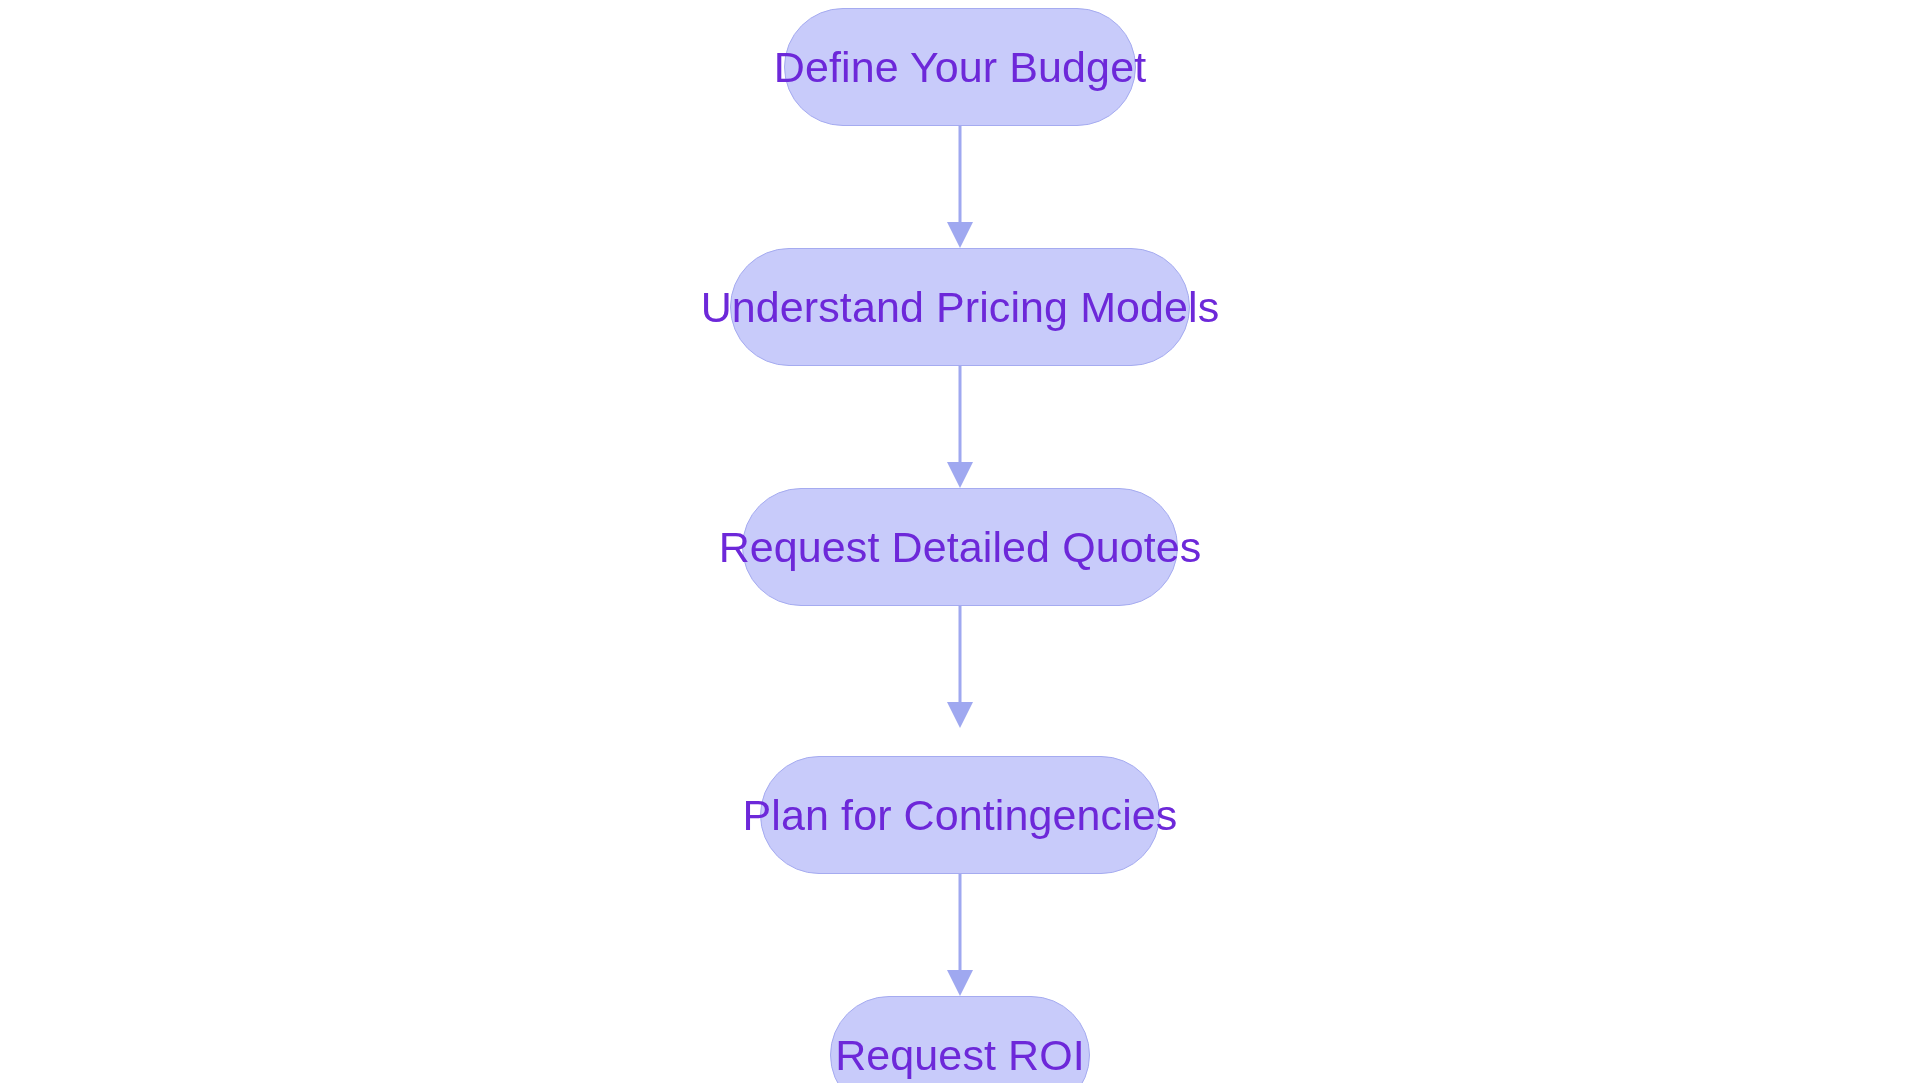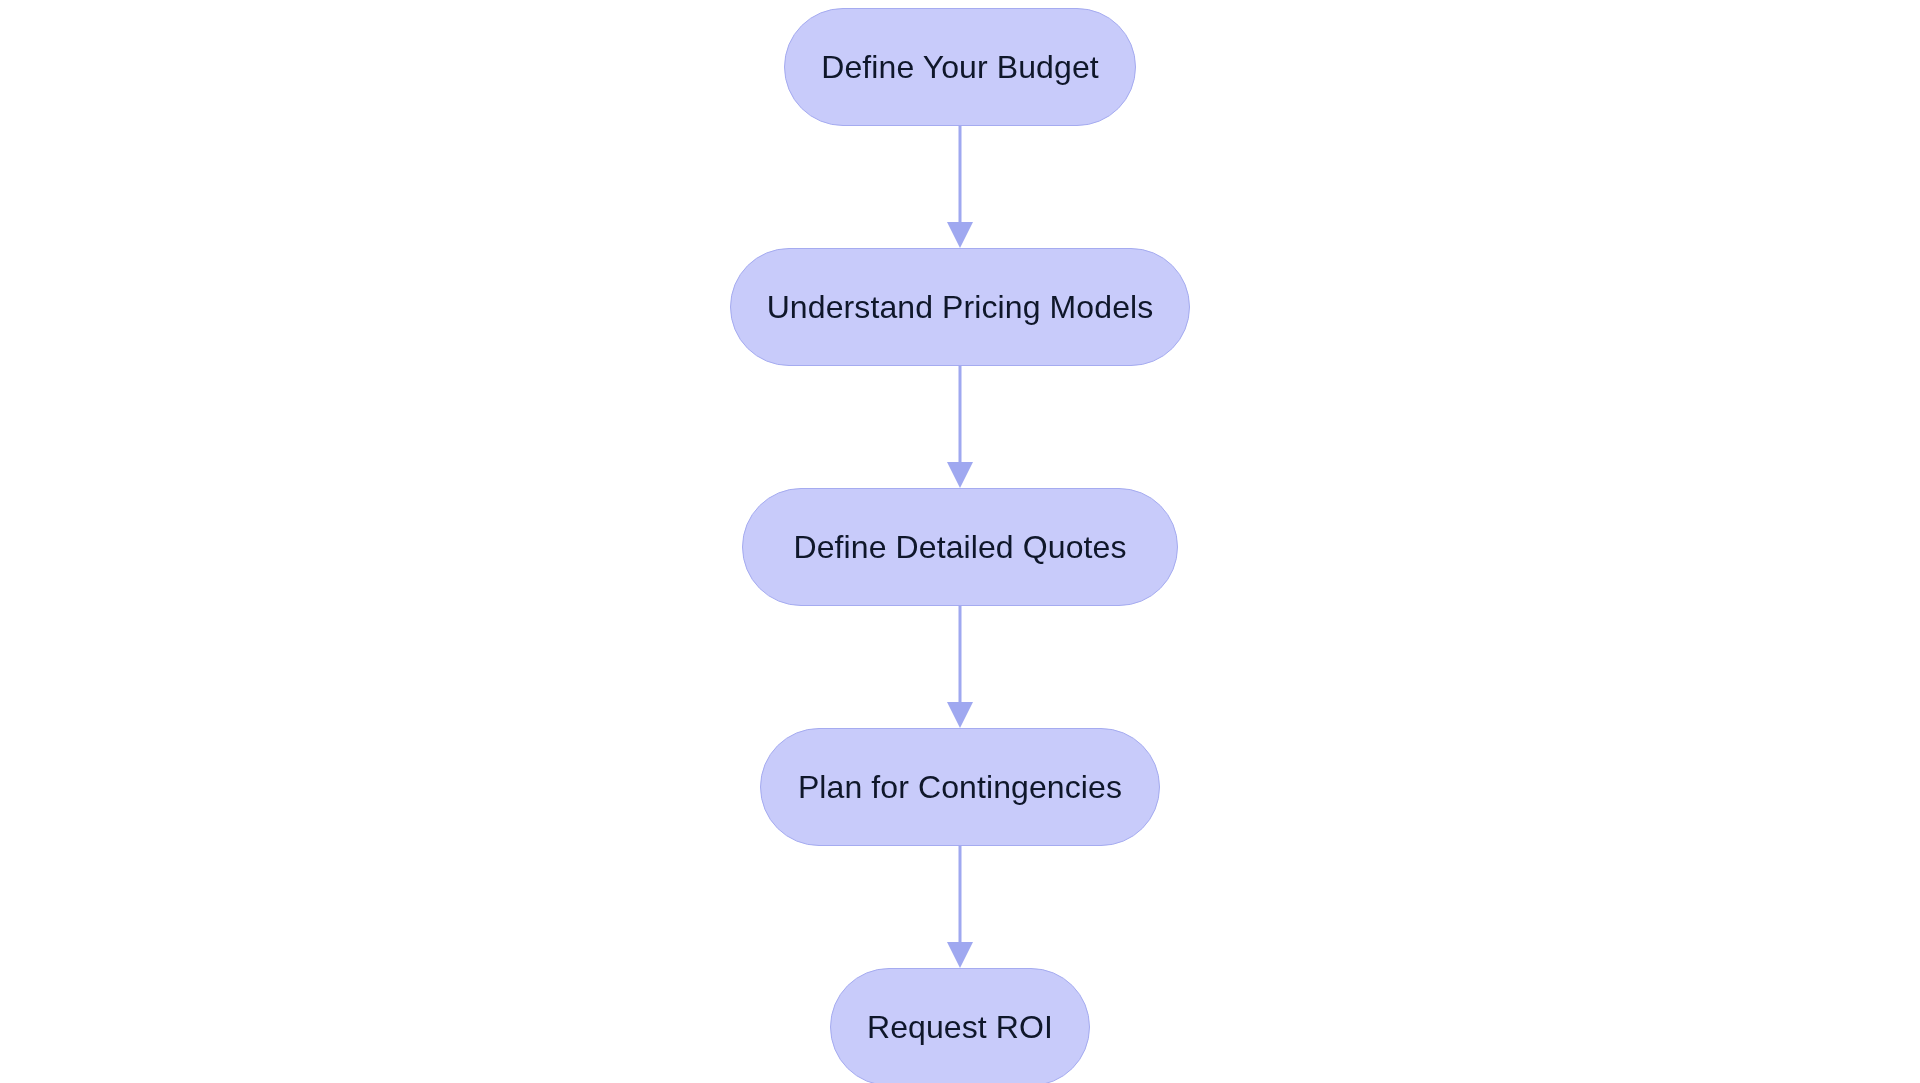--- a/index.html
+++ b/index.html
@@ -39,33 +39,33 @@
     display: flex;
     align-items: center;
     justify-content: center;
     background: #c8cbfa;
     border: 1px solid #a5abf0;
     border-radius: 59px;
     flex: 0 0 auto;
   }
 
   .node-label {
-    font-size: 32px;
+    font-size: 43px;
     line-height: 1;
-    color: #0f172a;
+    color: #6d28d9;
     white-space: nowrap;
     letter-spacing: 0.1px;
     font-weight: 400;
   }
 
   
   .node-w0 { width: 352px; }
   .node-w1 { width: 460px; }
   .node-w2 { width: 436px; }
-  .node-w3 { width: 400px; }
+  .node-w3 { width: 400px; margin-top: 28px; }
   .node-w4 { width: 260px; }
 
   .connector {
     flex: 0 0 auto;
     width: 26px;
     height: 122px;
     position: relative;
   }
   .connector-line {
     position: absolute;
@@ -110,21 +110,21 @@
     <div class="node node-w1">
       <span class="node-label">Understand Pricing Models</span>
     </div>
 
     <div class="connector">
       <div class="connector-line"></div>
       <div class="connector-head"></div>
     </div>
 
     <div class="node node-w2">
-      <span class="node-label">Define Detailed Quotes</span>
+      <span class="node-label">Request Detailed Quotes</span>
     </div>
 
     <div class="connector">
       <div class="connector-line"></div>
       <div class="connector-head"></div>
     </div>
 
     <div class="node node-w3">
       <span class="node-label">Plan for Contingencies</span>
     </div>

